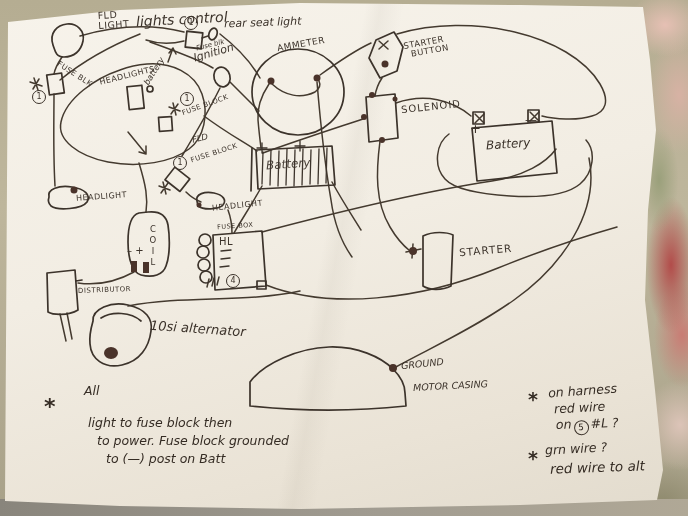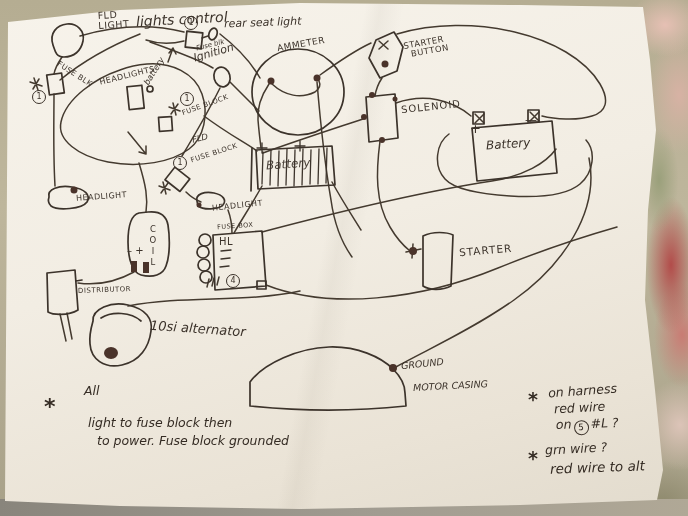--- a/index.html
+++ b/index.html
@@ -178,20 +178,21 @@
   <div class="lab caps" style="left:78px;top:287px;font-size:7px;transform:rotate(-2deg);">DISTRIBUTOR</div>
   <div class="lab hand" style="left:150px;top:322px;font-size:13px;transform:rotate(4deg);">10si alternator</div>
   <div class="lab caps" style="left:459px;top:245px;font-size:10.5px;transform:rotate(-5deg);letter-spacing:1px;">STARTER</div>
   <div class="lab hand" style="left:401px;top:359px;font-size:9.5px;transform:rotate(-6deg);">GROUND</div>
   <div class="lab hand" style="left:413px;top:381px;font-size:9.5px;transform:rotate(-3deg);">MOTOR CASING</div>
 
   <div class="star" style="left:44px;top:394px;font-size:22px;">*</div>
   <div class="note-line" style="left:84px;top:383px;">All</div>
   <div class="note-line" style="left:88px;top:415px;">light to fuse block then</div>
   <div class="note-line" style="left:97px;top:433px;text-align:center;">to power.  Fuse block grounded</div>
+  <div class="note-line" style="left:106px;top:451px;">to (—) post on Batt</div>
 
   <div class="star" style="left:528px;top:388px;font-size:19px;">*</div>
   <div class="note-line" style="left:548px;top:383px;transform:rotate(-4deg);">on harness</div>
   <div class="note-line" style="left:554px;top:400px;transform:rotate(-3deg);">red wire</div>
   <div class="note-line" style="left:556px;top:416px;transform:rotate(-2deg);">
     <span>on</span><span class="circ-inline">5</span><span>#L ?</span>
   </div>
 
   <div class="star" style="left:528px;top:447px;font-size:19px;">*</div>
   <div class="note-line" style="left:545px;top:441px;transform:rotate(-3deg);">grn wire ?</div>

